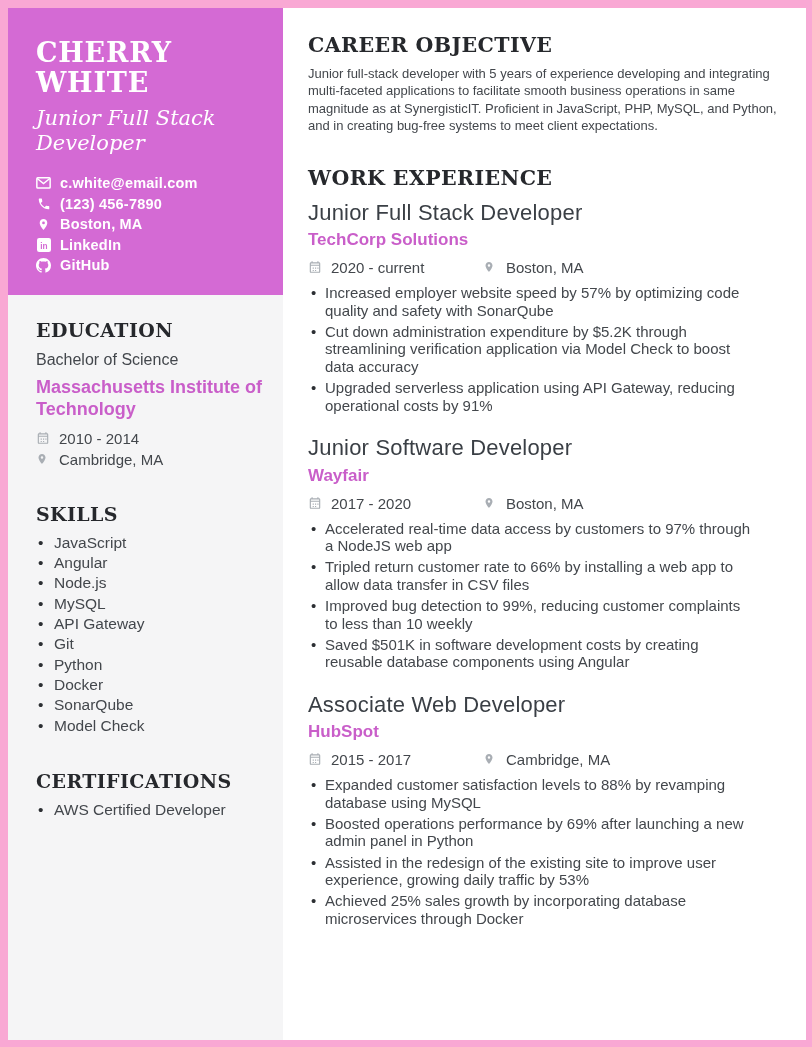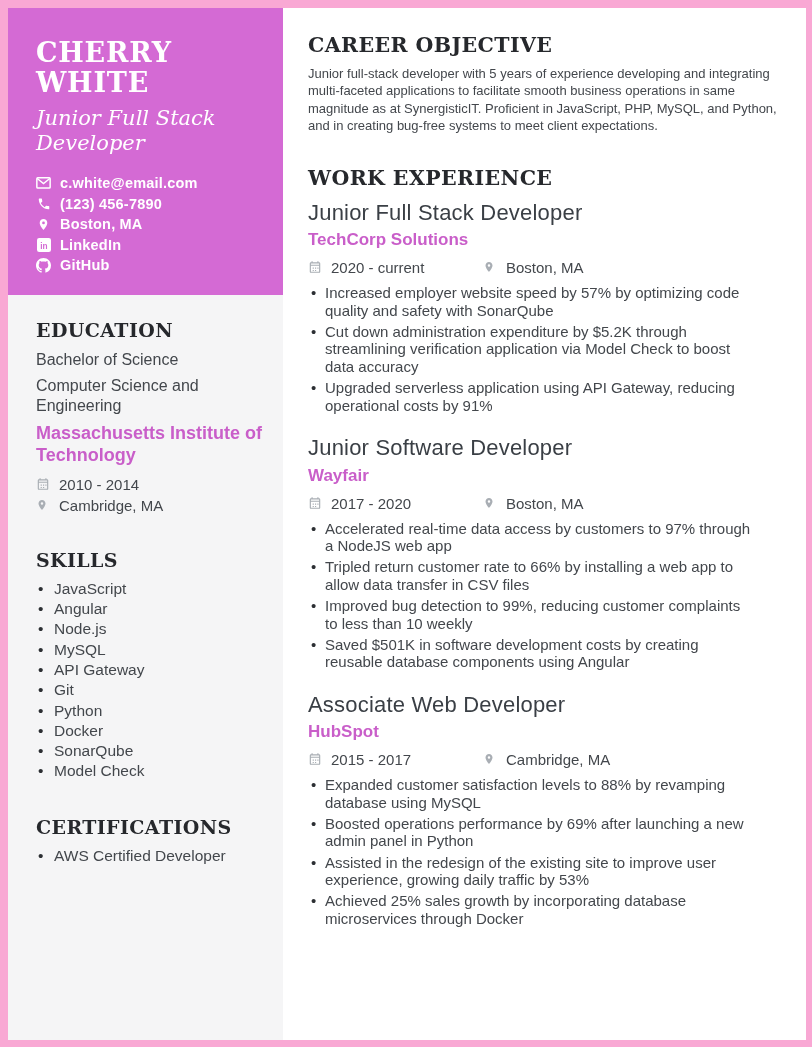--- a/index.html
+++ b/index.html
@@ -107,21 +107,20 @@
               </span>
               <span>GitHub</span>
             </a>
           </li>
         </ul>
       </header>
 
       <section class="side-section edu">
         <h2 class="side-h">EDUCATION</h2>
         <div class="edu-degree">Bachelor of Science</div>
-        <div class="edu-field">Computer Science and Engineering</div>
         <div class="edu-school">Massachusetts Institute of Technology</div>
         <div class="meta-line">
           <span class="micon">
             <svg width="14" height="14" viewBox="0 0 24 24" fill="currentColor">
                 <path d="M19 4h-1V2h-2v2H8V2H6v2H5a2 2 0 0 0-2 2v14a2 2 0 0 0 2 2h14a2 2 0 0 0 2-2V6a2 2 0 0 0-2-2zm0 16H5V10h14v10zM5 8V6h14v2H5zm3 5h2v2H8v-2zm4 0h2v2h-2v-2zm4 0h2v2h-2v-2zm-8 4h2v2H8v-2zm4 0h2v2h-2v-2z"></path>
               </svg>
           </span>
           <span>2010 - 2014</span>
         </div>
         <div class="meta-line">

